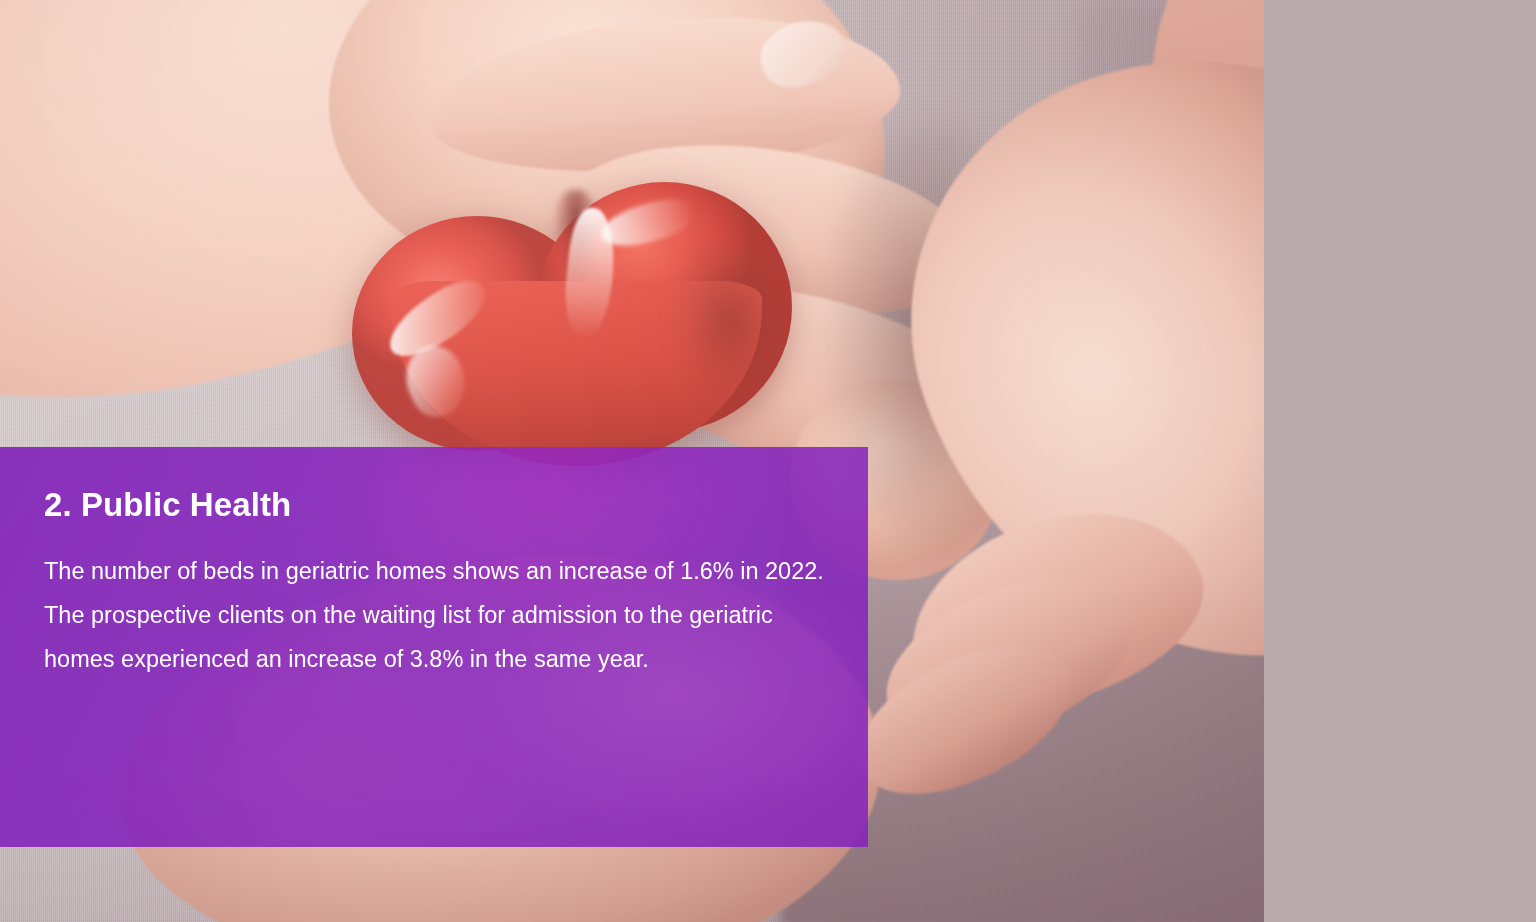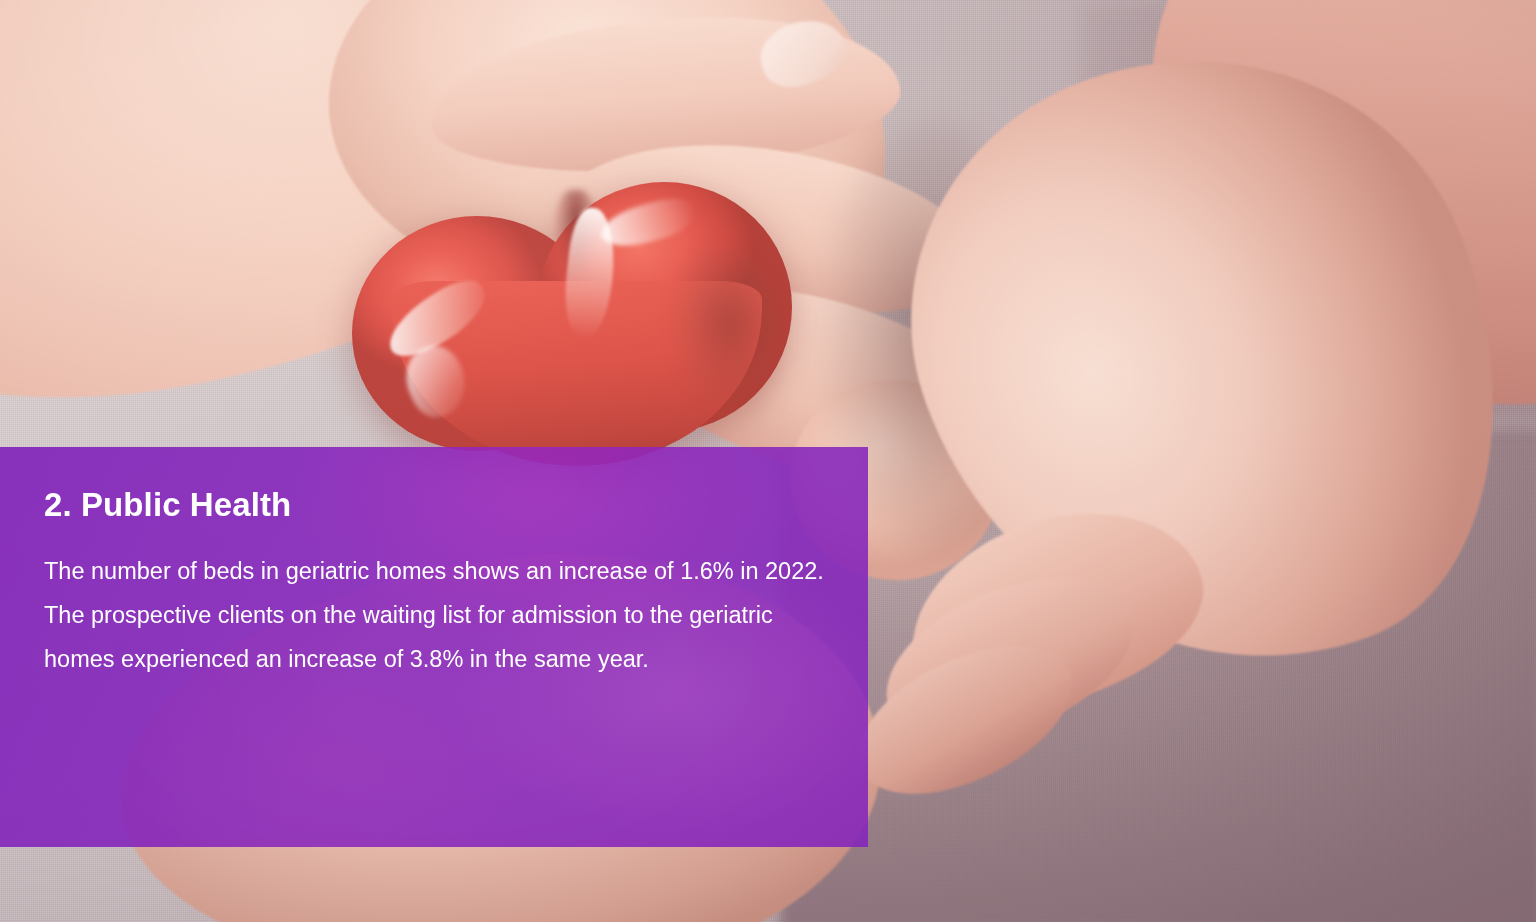--- a/index.html
+++ b/index.html
@@ -6,21 +6,21 @@
   * { margin:0; padding:0; box-sizing:border-box; }
   html, body {
     width:1536px; height:922px;
     overflow:hidden;
     background:#b8a9ad;
     font-family:"Liberation Sans", sans-serif;
   }
 
   .slide {
     position:relative;
-    width:1536px;
+    width:1264px;
     height:922px;
     overflow:hidden;
     padding-left:24px;
   }
 
   
   .photo {
     position:absolute;
     inset:0;
     background:#c3b5b8;

